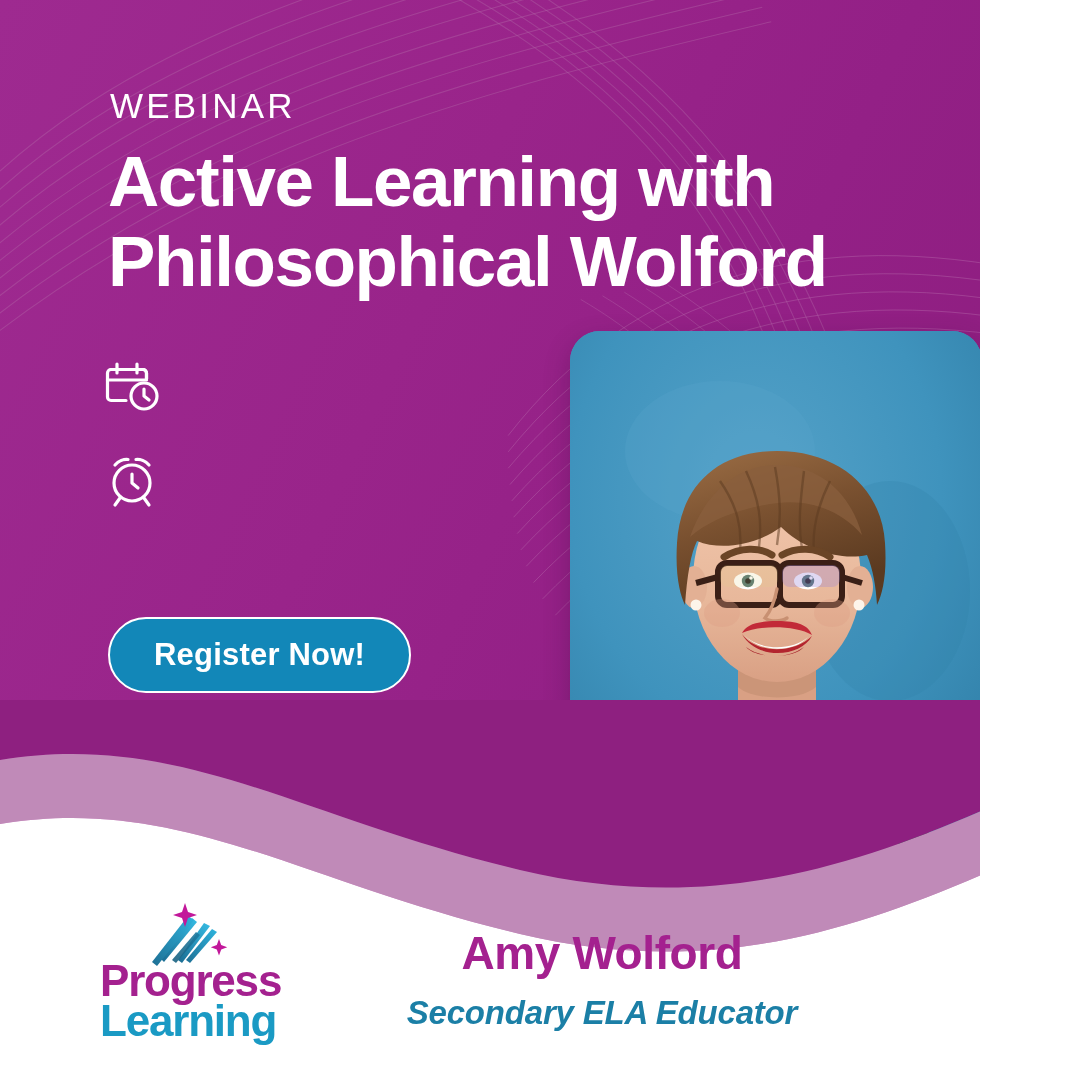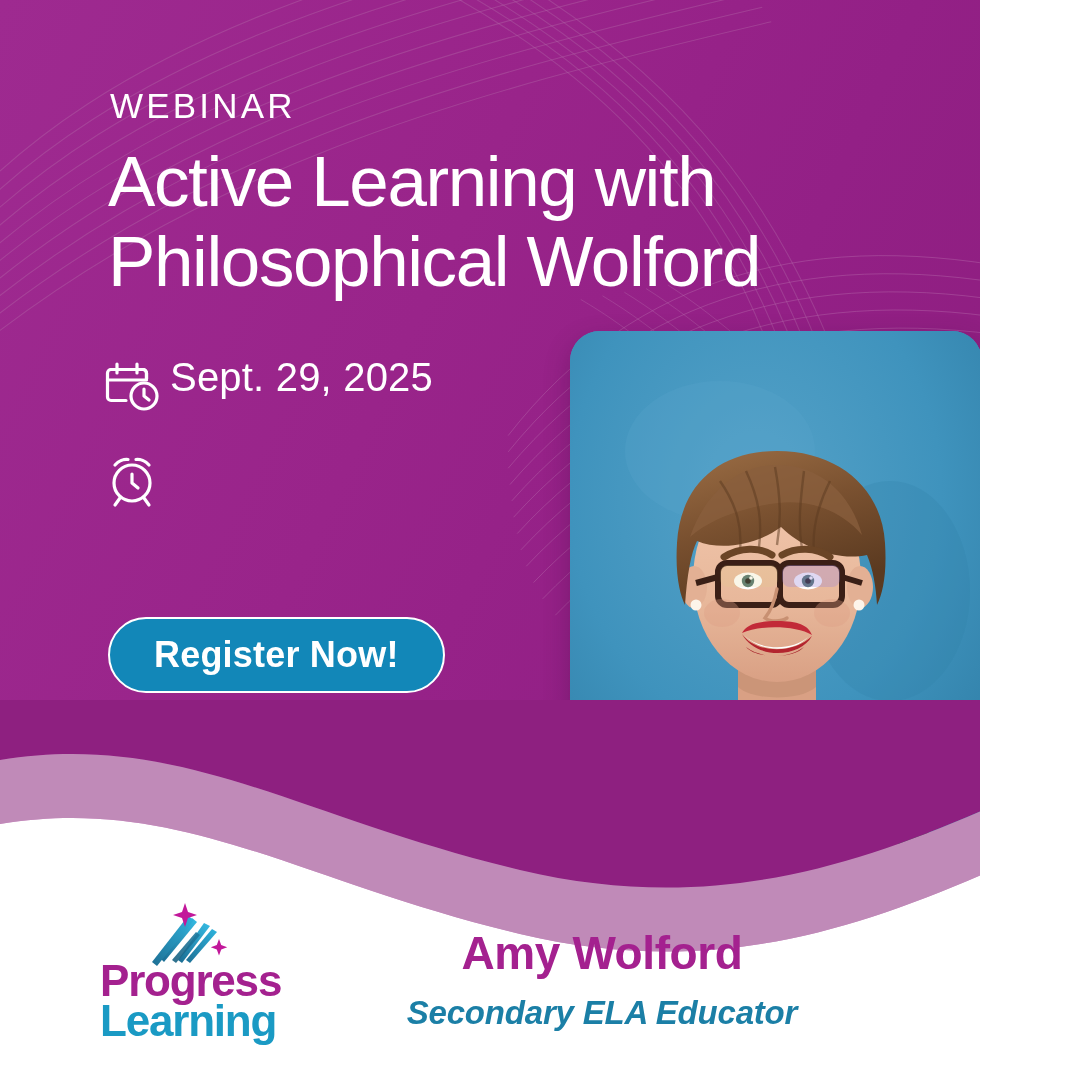--- a/index.html
+++ b/index.html
@@ -23,21 +23,21 @@
   .wave-wrap svg{display:block;width:1080px;height:380px;}
 
   
   .eyebrow{
     position:absolute;left:110px;top:88px;
     color:#ffffff;font-size:35px;font-weight:300;letter-spacing:3.2px;
     line-height:1;
   }
   .headline{
     position:absolute;left:108px;top:142px;width:820px;
-    color:#ffffff;font-weight:400;font-size:71px;line-height:1.13;
+    color:#ffffff;font-weight:700;font-size:71px;line-height:1.13;
     letter-spacing:-1.4px;
   }
   .headline .l2{display:block;}
 
   
   .info{position:absolute;left:104px;top:352px;width:470px;}
   .info-row{display:flex;align-items:flex-start;margin-bottom:34px;}
   .info-row .ico{
     width:66px;flex:0 0 66px;display:flex;align-items:flex-start;
     justify-content:flex-start;padding-top:4px;
@@ -46,21 +46,21 @@
     color:#ffffff;font-size:40px;font-weight:400;line-height:1.28;
     letter-spacing:0.2px;padding-top:0px;
   }
 
   
   .cta{
     position:absolute;left:108px;top:617px;
     display:inline-flex;align-items:center;justify-content:center;
     height:76px;padding:0 44px;border-radius:40px;
     background:#1287b8;border:2.5px solid #ffffff;
-    color:#ffffff;font-size:36px;font-weight:700;letter-spacing:0.2px;
+    color:#ffffff;font-size:31px;font-weight:700;letter-spacing:0.2px;
     box-sizing:border-box;cursor:pointer;
   }
 
   
   .portrait{
     position:absolute;left:570px;top:331px;width:412px;height:513px;
     border-radius:30px;overflow:hidden;
     box-shadow:0 10px 26px rgba(60,10,55,.30);
     background:#3f93bd;
   }
@@ -152,21 +152,20 @@
           <path d="M7 13.5 h32 a3.5 3.5 0 0 1 3.5 3.5 v6"></path>
           <path d="M42.5 23 v-6 a3.5 3.5 0 0 0 -3.5 -3.5"></path>
           <path d="M7 13.5 a3.5 3.5 0 0 0 -3.5 3.5 v24 a3.5 3.5 0 0 0 3.5 3.5 h15"></path>
           <path d="M3.5 24 h39"></path>
           <path d="M13 8 v9"></path>
           <path d="M33 8 v9"></path>
           <circle cx="40" cy="40" r="13"></circle>
           <path d="M40 33 v7 l5 4"></path>
         </svg>
       </div>
-      <div class="txt">Sept. 29, 2025</div>
     </div>
 
     <div class="info-row">
       <div class="ico">
         <svg width="58" height="58" viewBox="0 0 58 58" fill="none" stroke="#ffffff" stroke-width="3.2" stroke-linecap="round" stroke-linejoin="round">
           <circle cx="28" cy="31" r="18"></circle>
           <path d="M28 22 v9 l6 5"></path>
           <path d="M11 13 C14.5 9 20 7 24 7.5"></path>
           <path d="M45 13 C41.5 9 36 7 32 7.5"></path>
           <path d="M16 46 l-5 7"></path>

